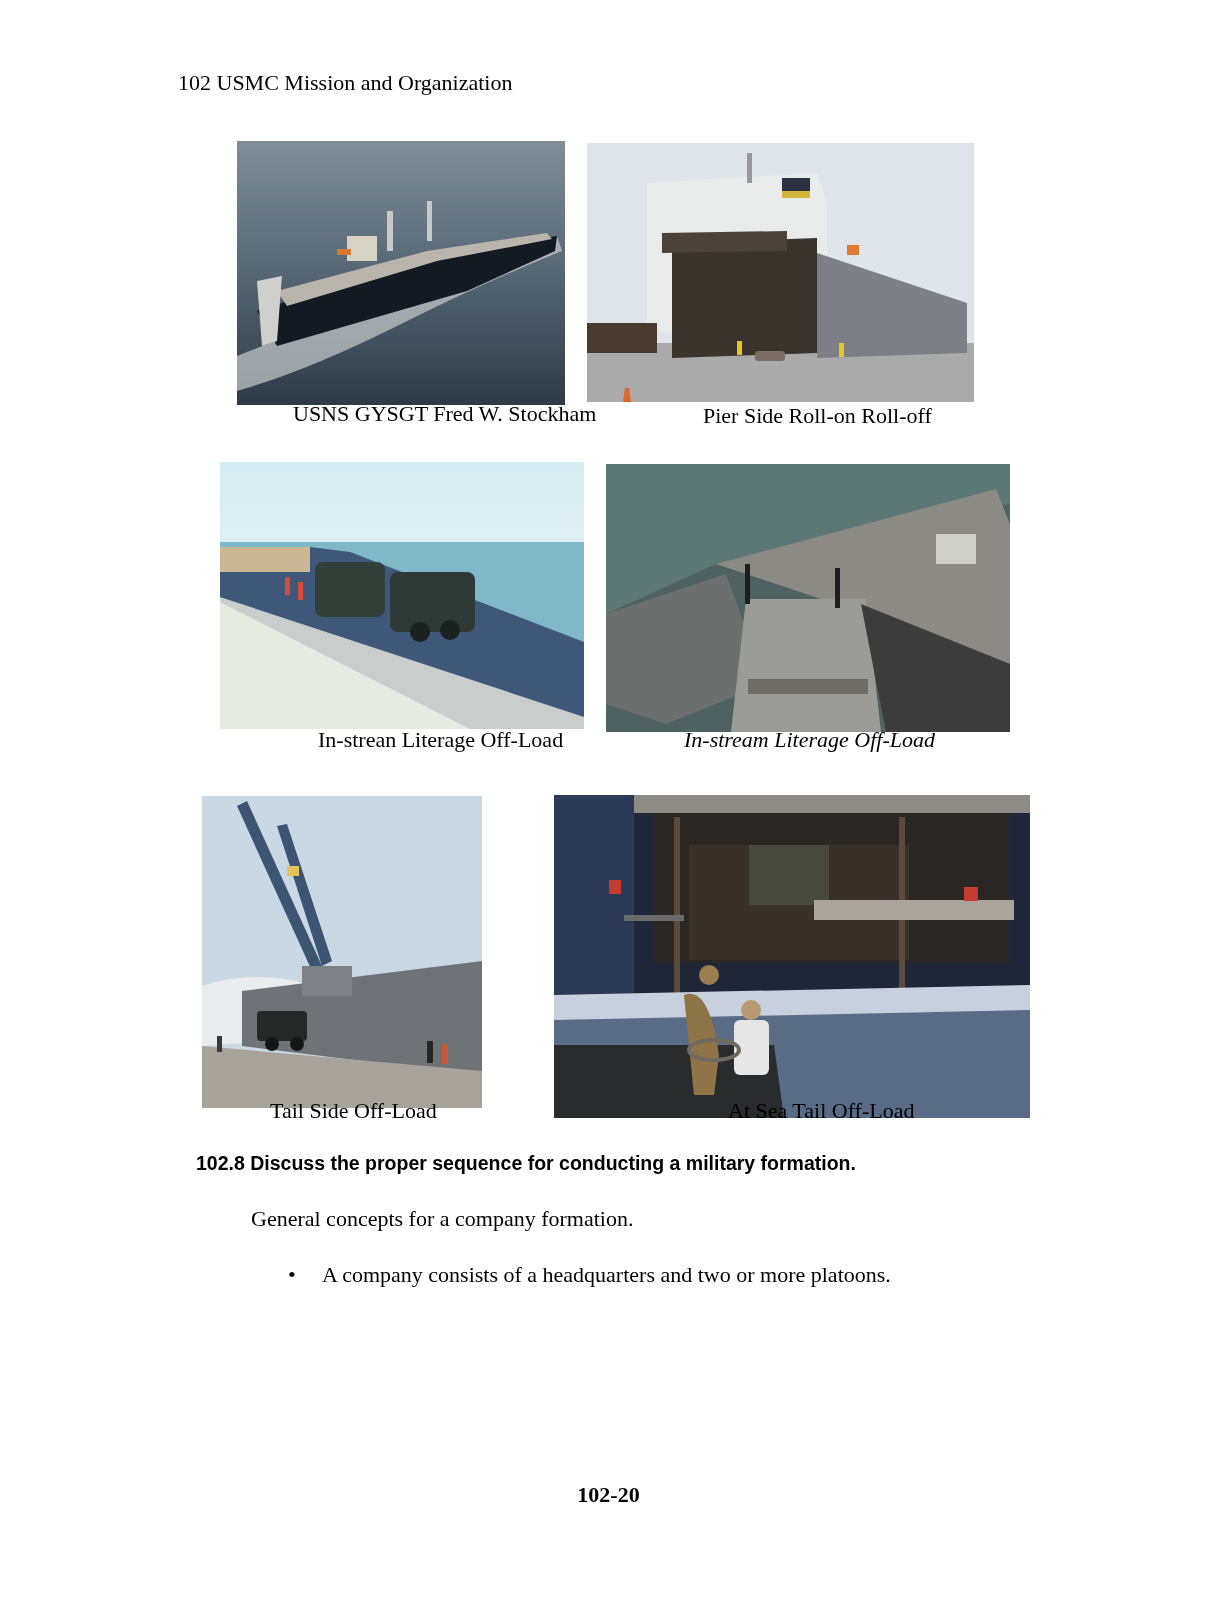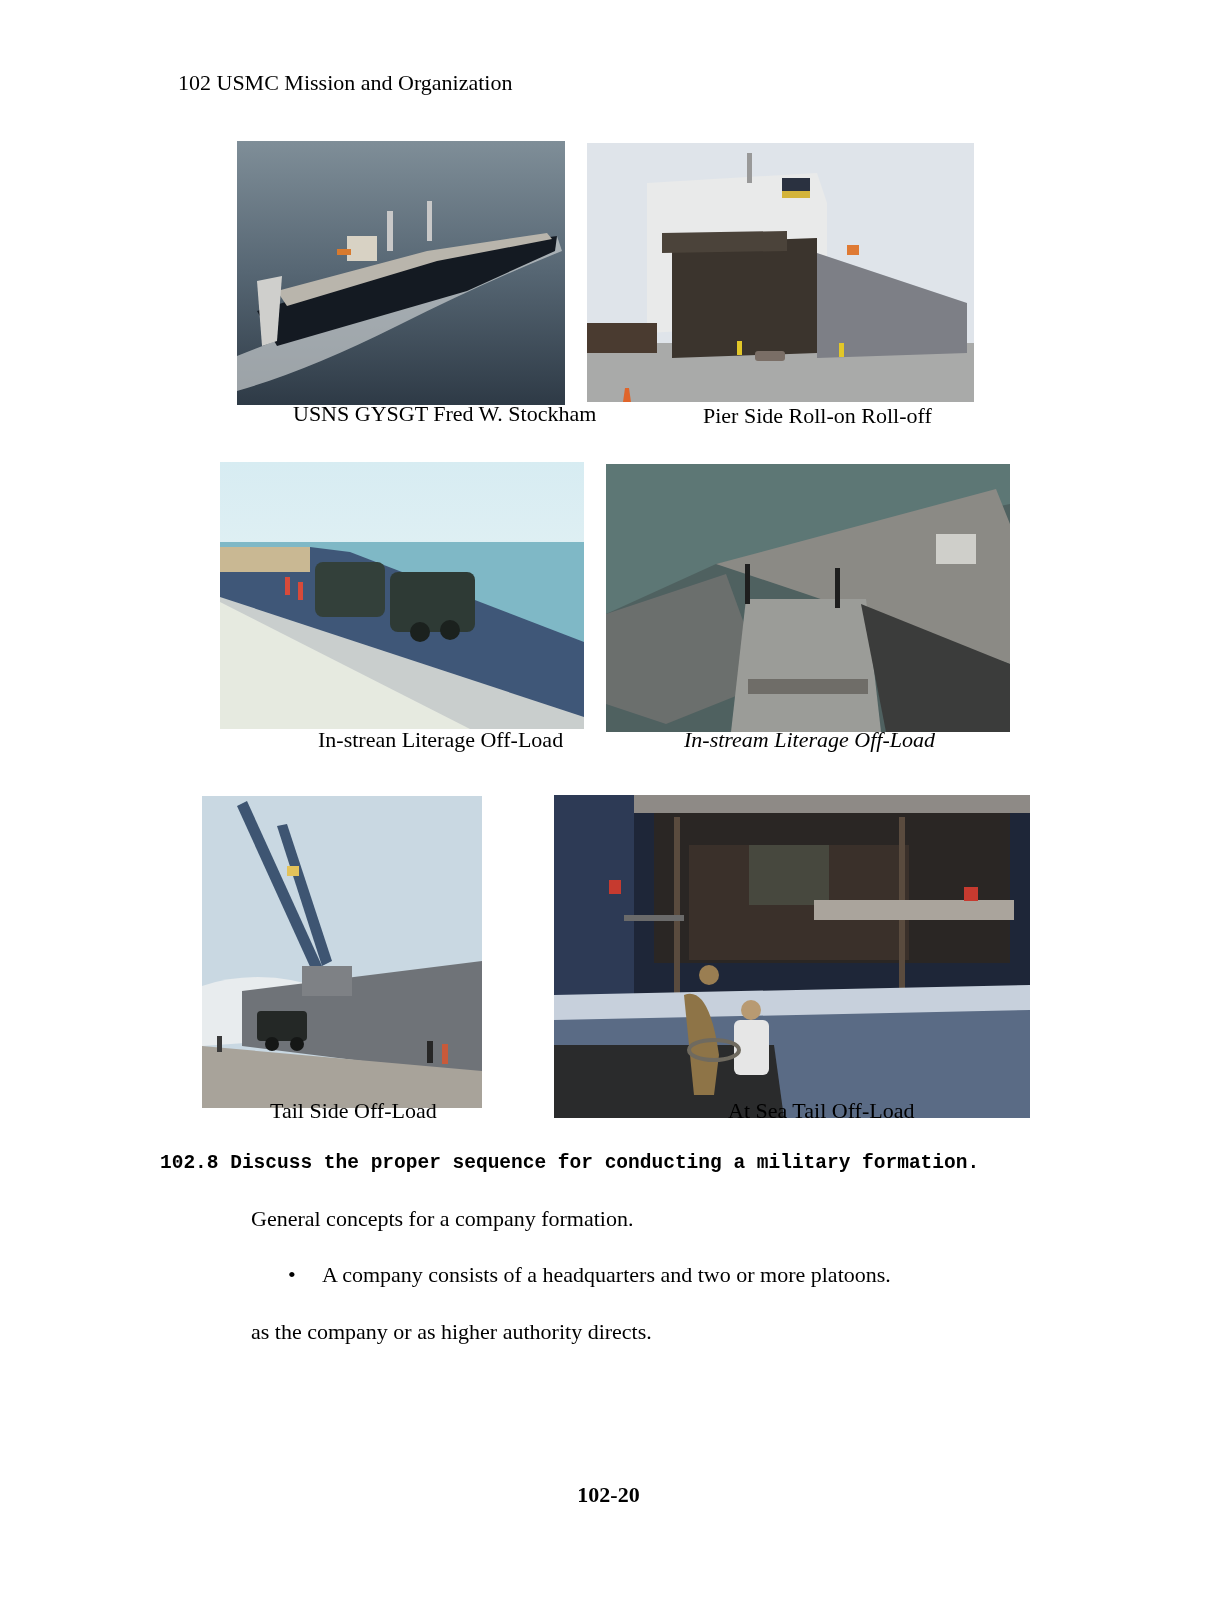--- a/index.html
+++ b/index.html
@@ -3,21 +3,21 @@
 <meta charset="utf-8">
 <style>
   html, body { margin: 0; padding: 0; background: #ffffff; }
   body { width: 1217px; height: 1600px; position: relative; overflow: hidden;
          font-family: "Liberation Serif", serif; color: #000; }
   .abs { position: absolute; }
   .heading { left: 178px; top: 70px; font-size: 22px; font-weight: normal; white-space: nowrap; }
   .photo { position: absolute; overflow: hidden; }
   .photo svg { display: block; width: 100%; height: 100%; }
   .caption { position: absolute; font-size: 22px; white-space: nowrap; }
-  .section-title { left: 160px; top: 1152px; font-family: Liberation Mono, monospace;
+  .section-title { left: 196px; top: 1152px; font-family: Liberation Sans, sans-serif;
          font-weight: bold; font-size: 19.5px; white-space: nowrap; text-align: right; }
   .intro { left: 251px; top: 1206px; font-size: 22px; white-space: nowrap; }
   .bullet-row { left: 288px; top: 1262px; font-size: 22px; white-space: nowrap; display: flex; }
   .bullet-dot { width: 34px; }
   .para { left: 251px; top: 1318px; width: 790px; font-size: 22px; line-height: 28px; }
   .para span { display: block; white-space: nowrap; }
   .page-num { left: 0; width: 1217px; top: 1482px; text-align: center; font-size: 22px; font-weight: bold; }
 </style>
 </head>
 <body>
@@ -153,16 +153,15 @@
 </div>
 <div class="caption" style="left:728px; top:1098px;">At Sea Tail Off-Load</div>
 
 <div class="abs section-title">102.8 Discuss the proper sequence for conducting a military formation.</div>
 <div class="abs intro">General concepts for a company formation.</div>
 <div class="abs bullet-row">
   <span class="bullet-dot">•</span>
   <span>A company consists of a headquarters and two or more platoons.</span>
 </div>
 <div class="abs para">
-  <span>as the company or as higher authority directs.</span>
 </div>
 
 <div class="abs page-num">102-20</div>
 
 </body></html>

